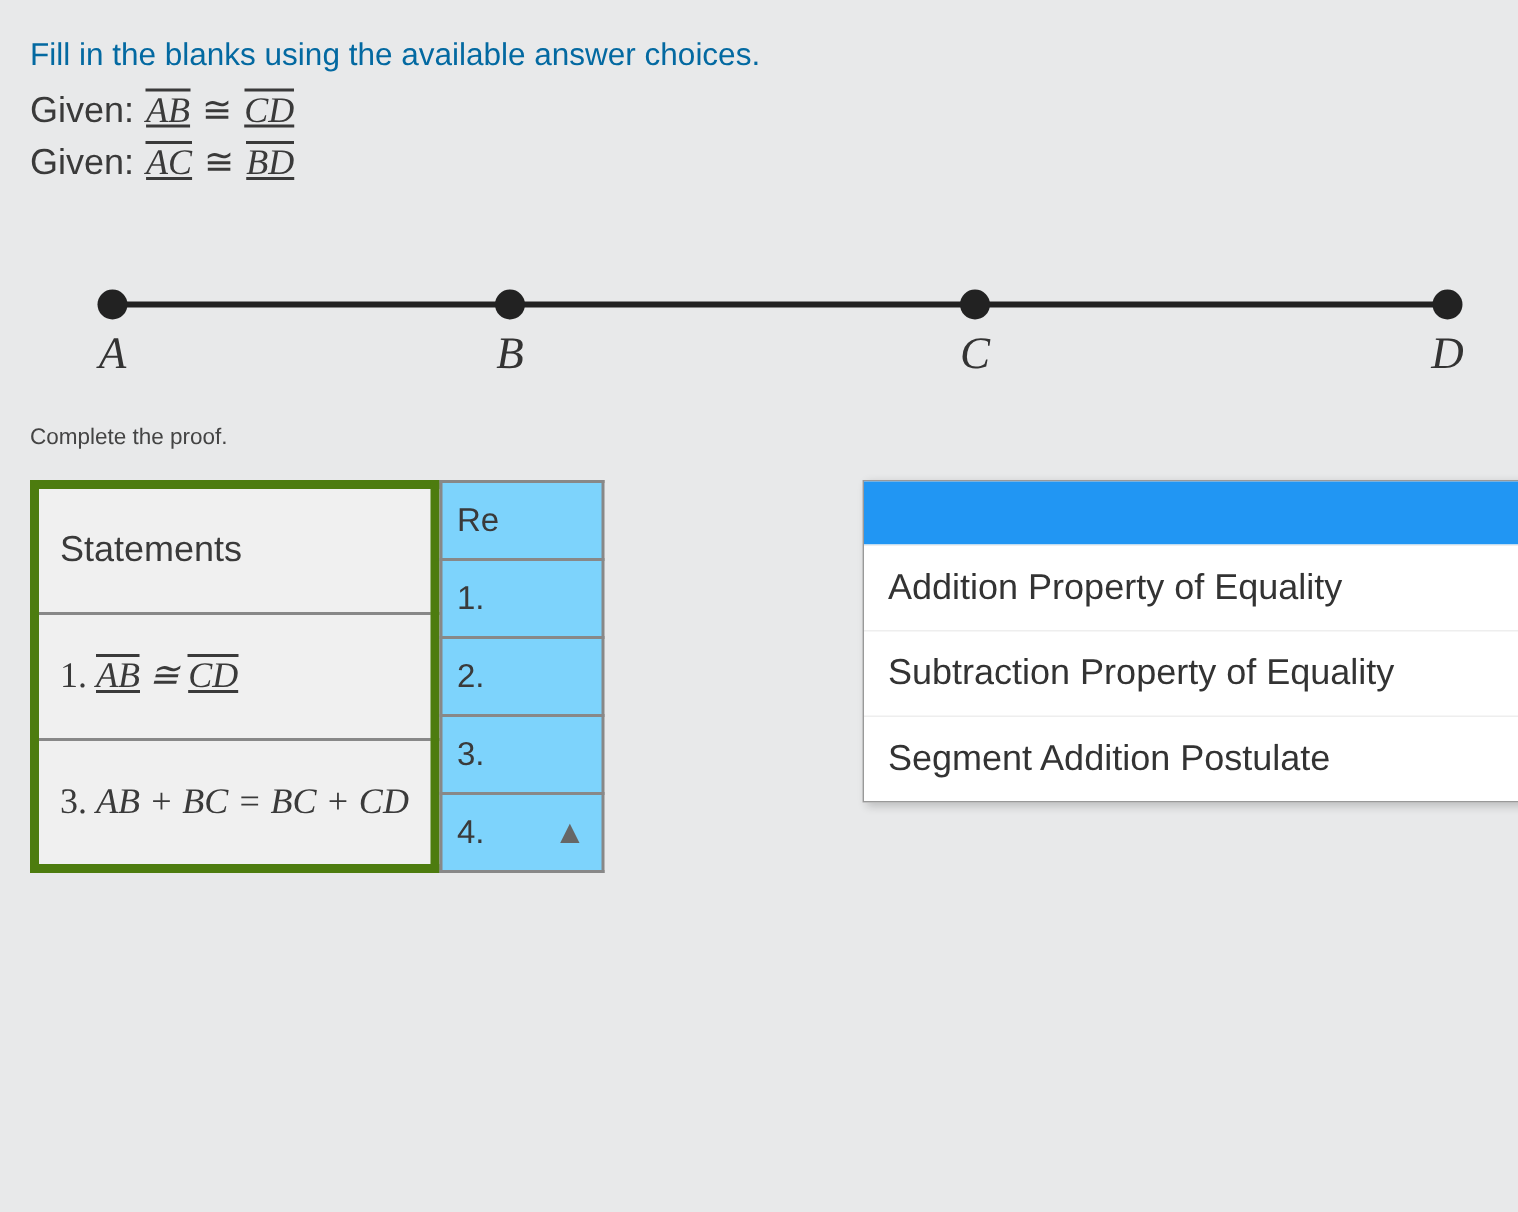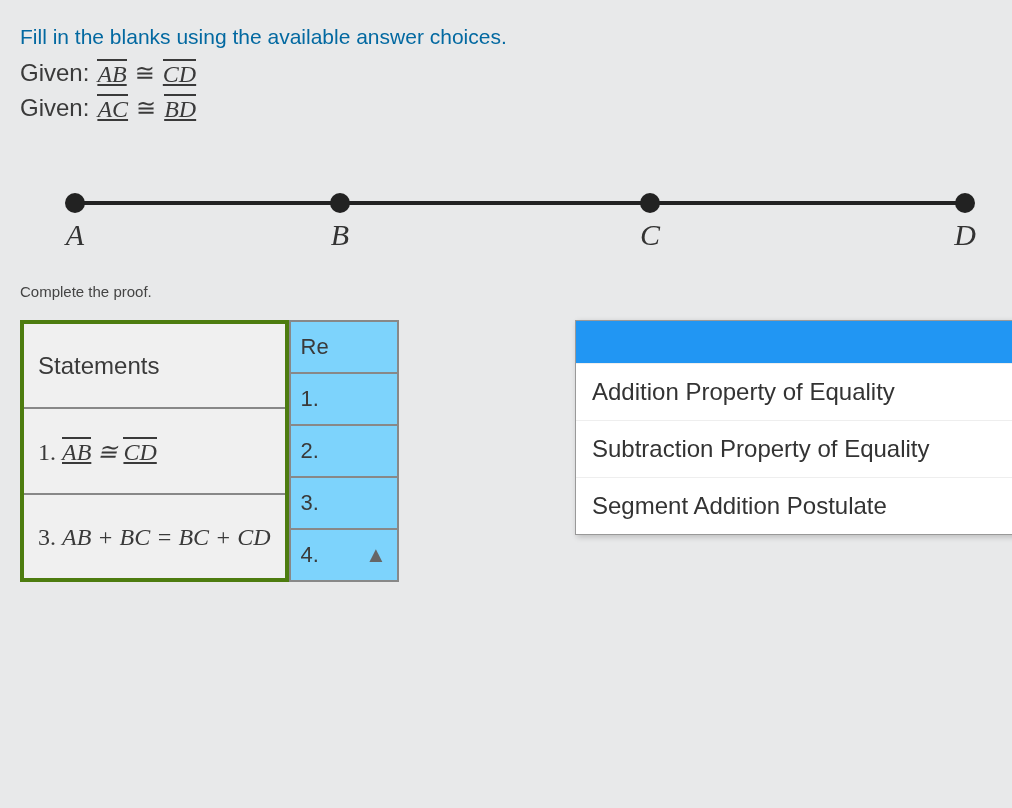--- a/index.html
+++ b/index.html
@@ -16,20 +16,21 @@
     .instruction {
       font-size: 21px;
       color: #0369a1;
       margin-bottom: 10px;
     }
     .given-prove {
       font-size: 24px;
       color: #3a3a3a;
       margin-bottom: 6px;
       display: flex;
+      align-items: center;
       gap: 8px;
     }
     .label { font-weight: normal; }
     .seg {
       position: relative;
       display: inline-block;
       font-style: italic;
       font-family: 'Times New Roman', serif;
       padding-top: 2px;
       text-decoration: underline;
@@ -54,21 +55,21 @@
     
     .complete { font-size: 15px; margin: 10px 0 20px 0; color: #444; }
     
     .proof-container {
       display: flex;
       gap: 0;
       position: relative;
     }
     .statements-table {
       border-collapse: collapse;
-      border: 4px solid #4d7c0f;
+      border: 6px solid #4d7c0f;
     }
     .statements-table th, .statements-table td {
       border: 2px solid #888;
       padding: 12px 14px;
       text-align: left;
       font-size: 24px;
       background: #f0f0f0;
     }
     .statements-table th {
       font-weight: normal;

